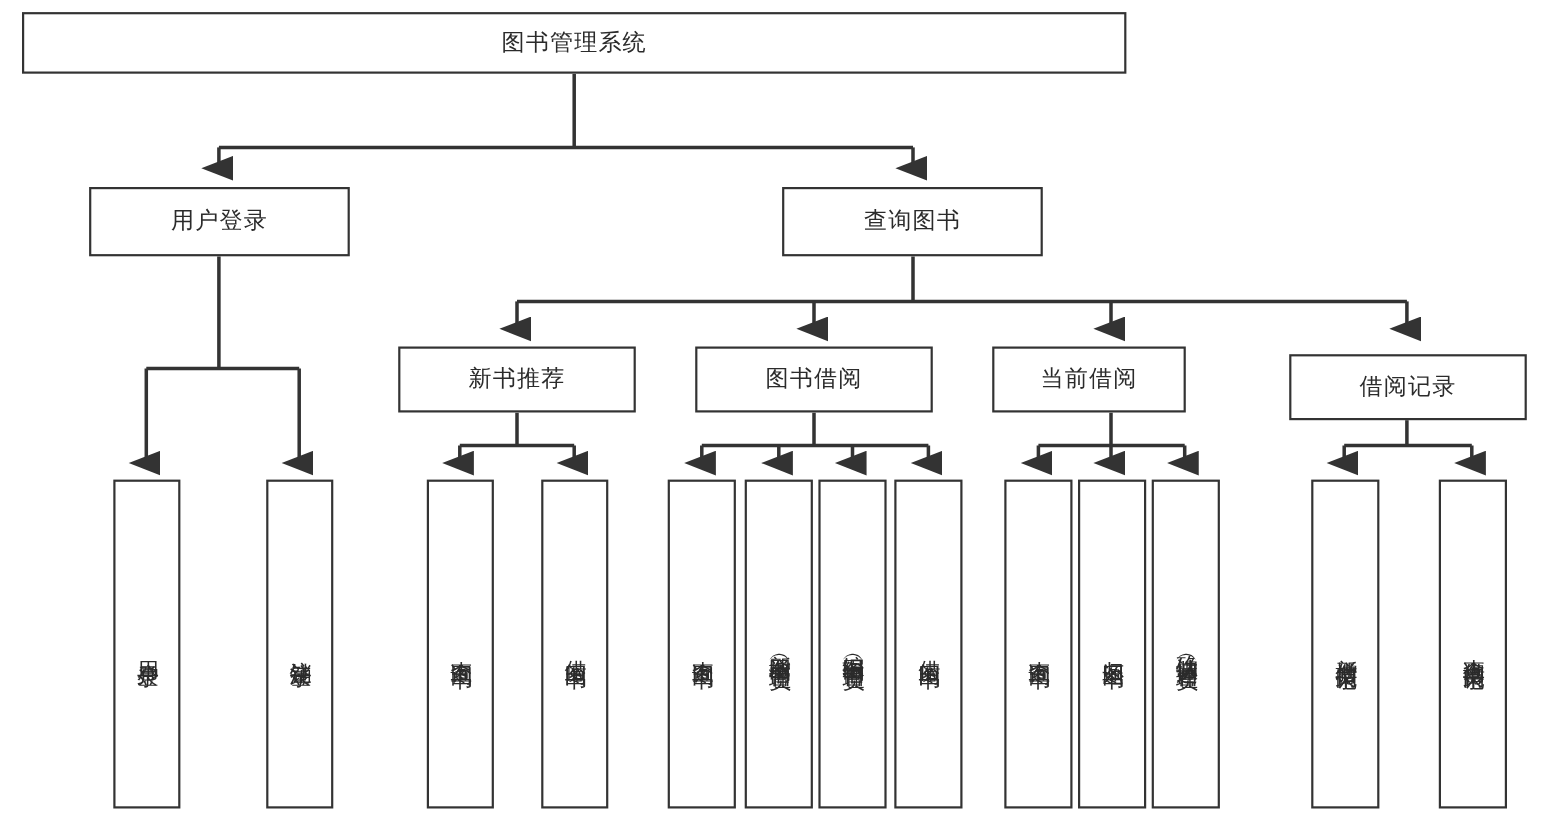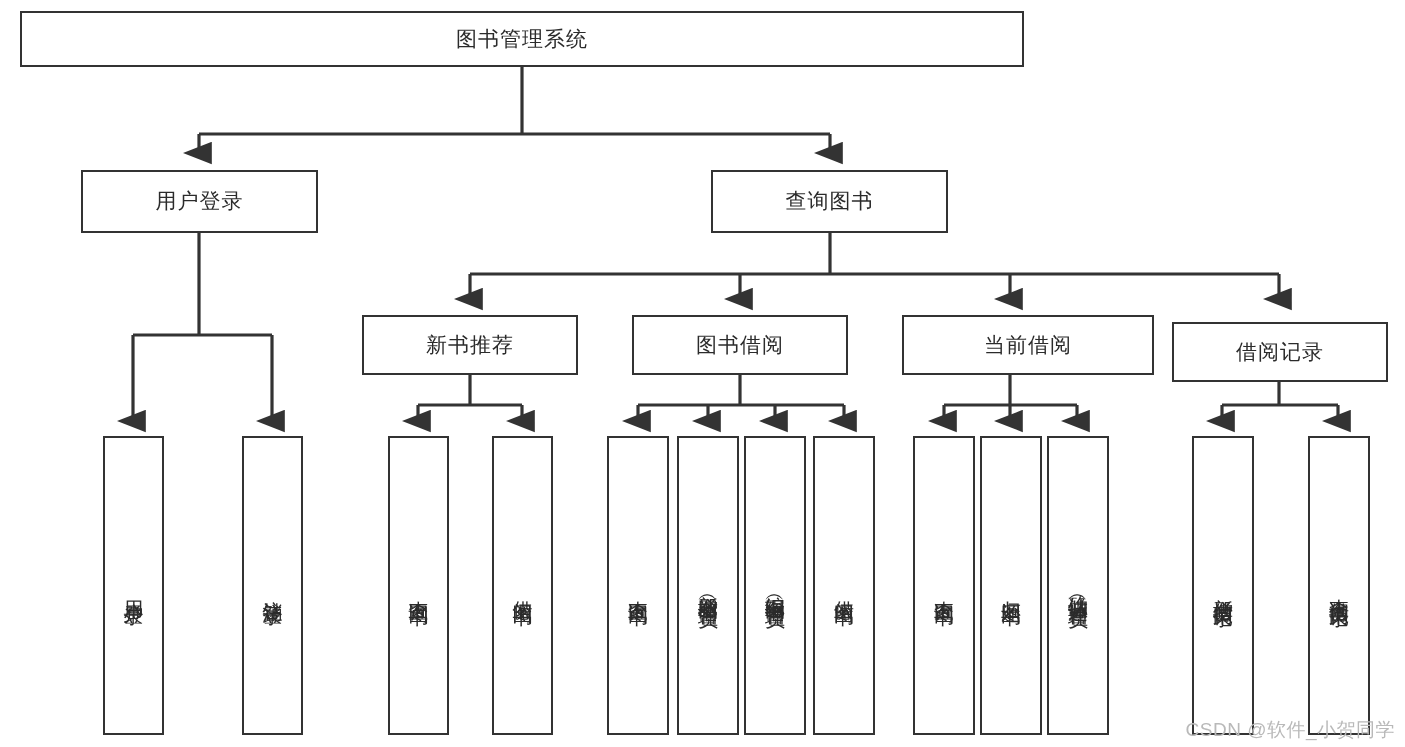--- a/index.html
+++ b/index.html
@@ -129,21 +129,21 @@
   <div class="node" style="left:711px; top:170px; width:237px; height:63px;">
     <span class="label">查询图书</span>
   </div>
 
   <div class="node" style="left:632px; top:315px; width:216px; height:60px;">
     <span class="label">图书借阅</span>
   </div>
   <div class="node" style="left:362px; top:315px; width:216px; height:60px;">
     <span class="label">新书推荐</span>
   </div>
-  <div class="node" style="left:902px; top:315px; width:252px; height:60px;">
+  <div class="node" style="left:902px; top:315px; width:176px; height:60px;">
     <span class="label">当前借阅</span>
   </div>
   <div class="node" style="left:1172px; top:322px; width:216px; height:60px;">
     <span class="label">借阅记录</span>
   </div>
 
   <div class="node vert" style="left:103px; top:436px; width:61px; height:299px;">
     <span class="label">用户登录</span>
   </div>
   <div class="node vert" style="left:242px; top:436px; width:61px; height:299px;">
@@ -180,15 +180,14 @@
     <span class="label">确认归还（管理员）</span>
   </div>
 
   <div class="node vert" style="left:1192px; top:436px; width:62px; height:299px;">
     <span class="label">新增借阅记录</span>
   </div>
   <div class="node vert" style="left:1308px; top:436px; width:62px; height:299px;">
     <span class="label">查询借阅记录</span>
   </div>
 
-  <div id="watermark">CSDN @软件_小贺同学</div>
 
 </div>
 
 </body></html>

